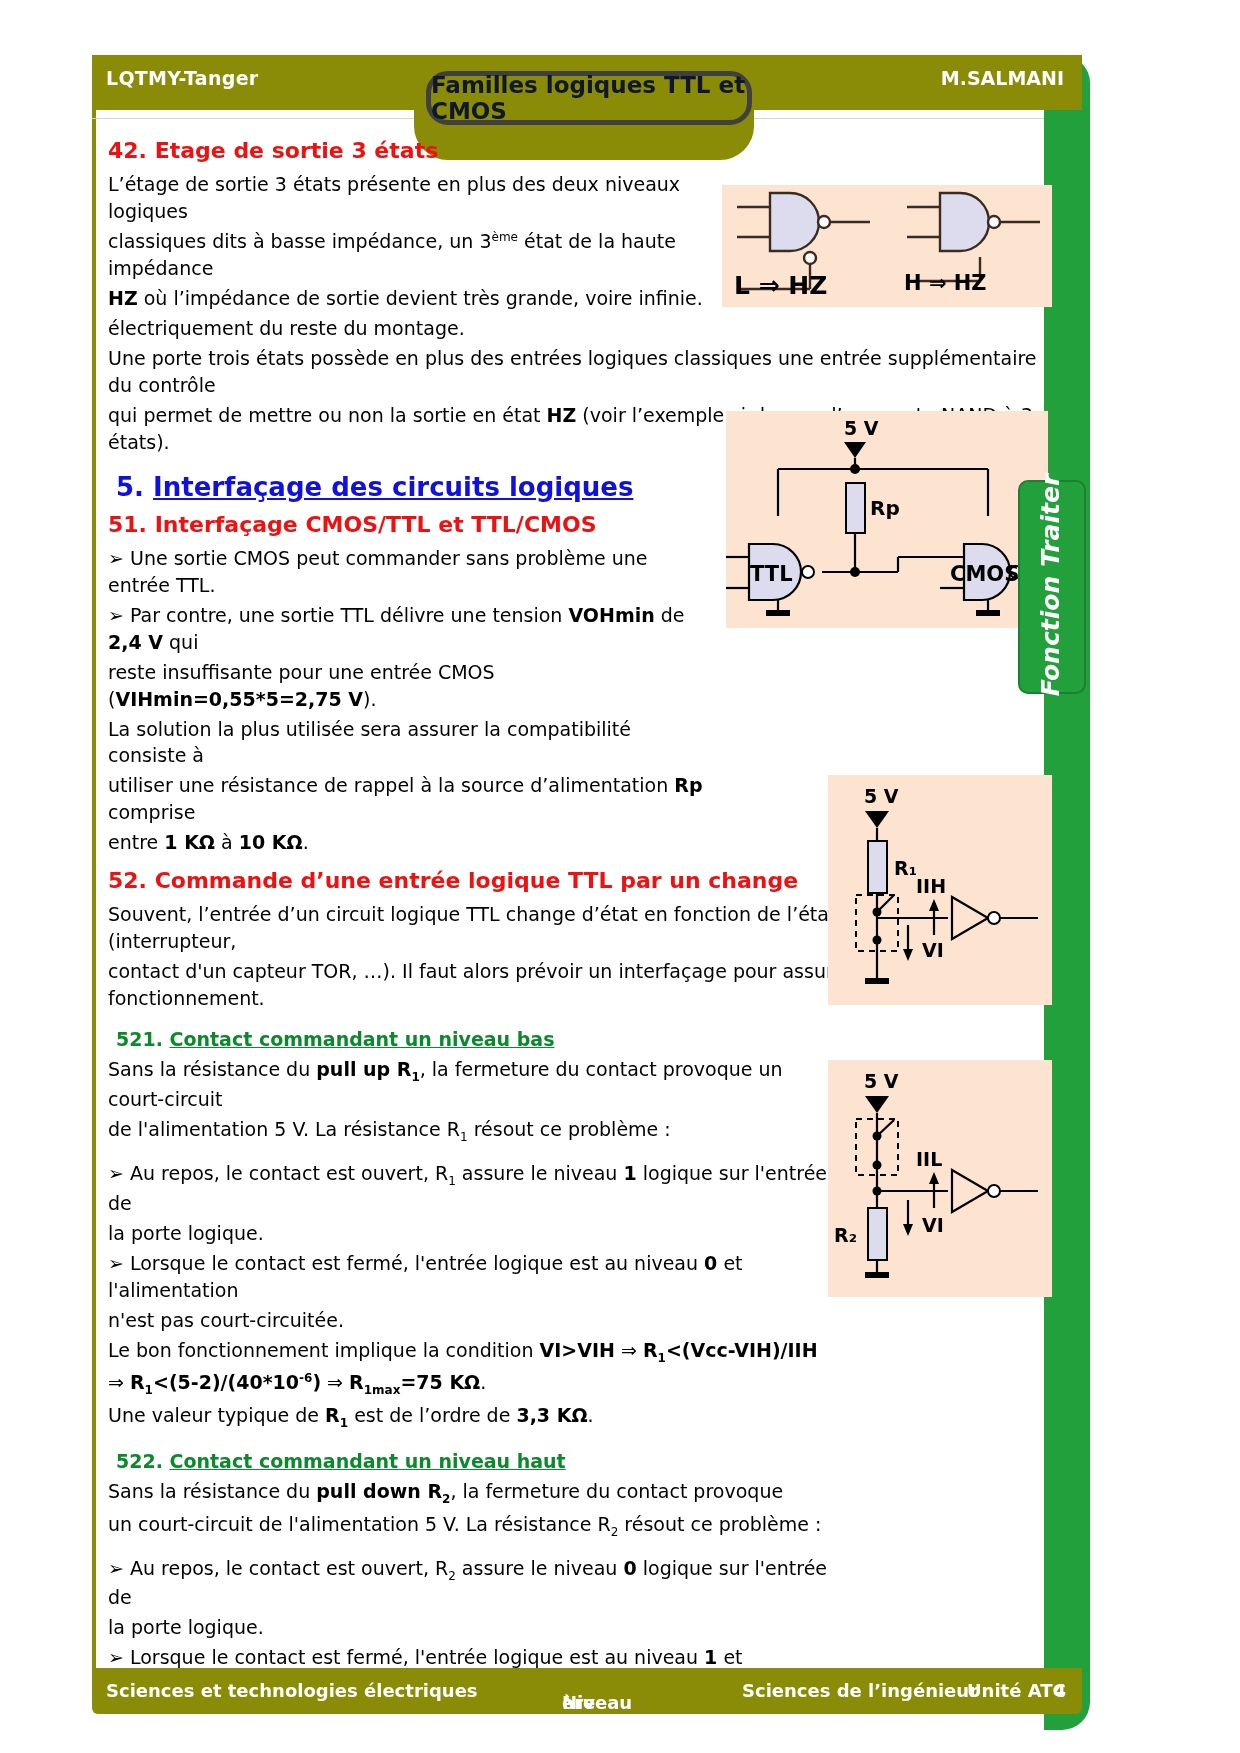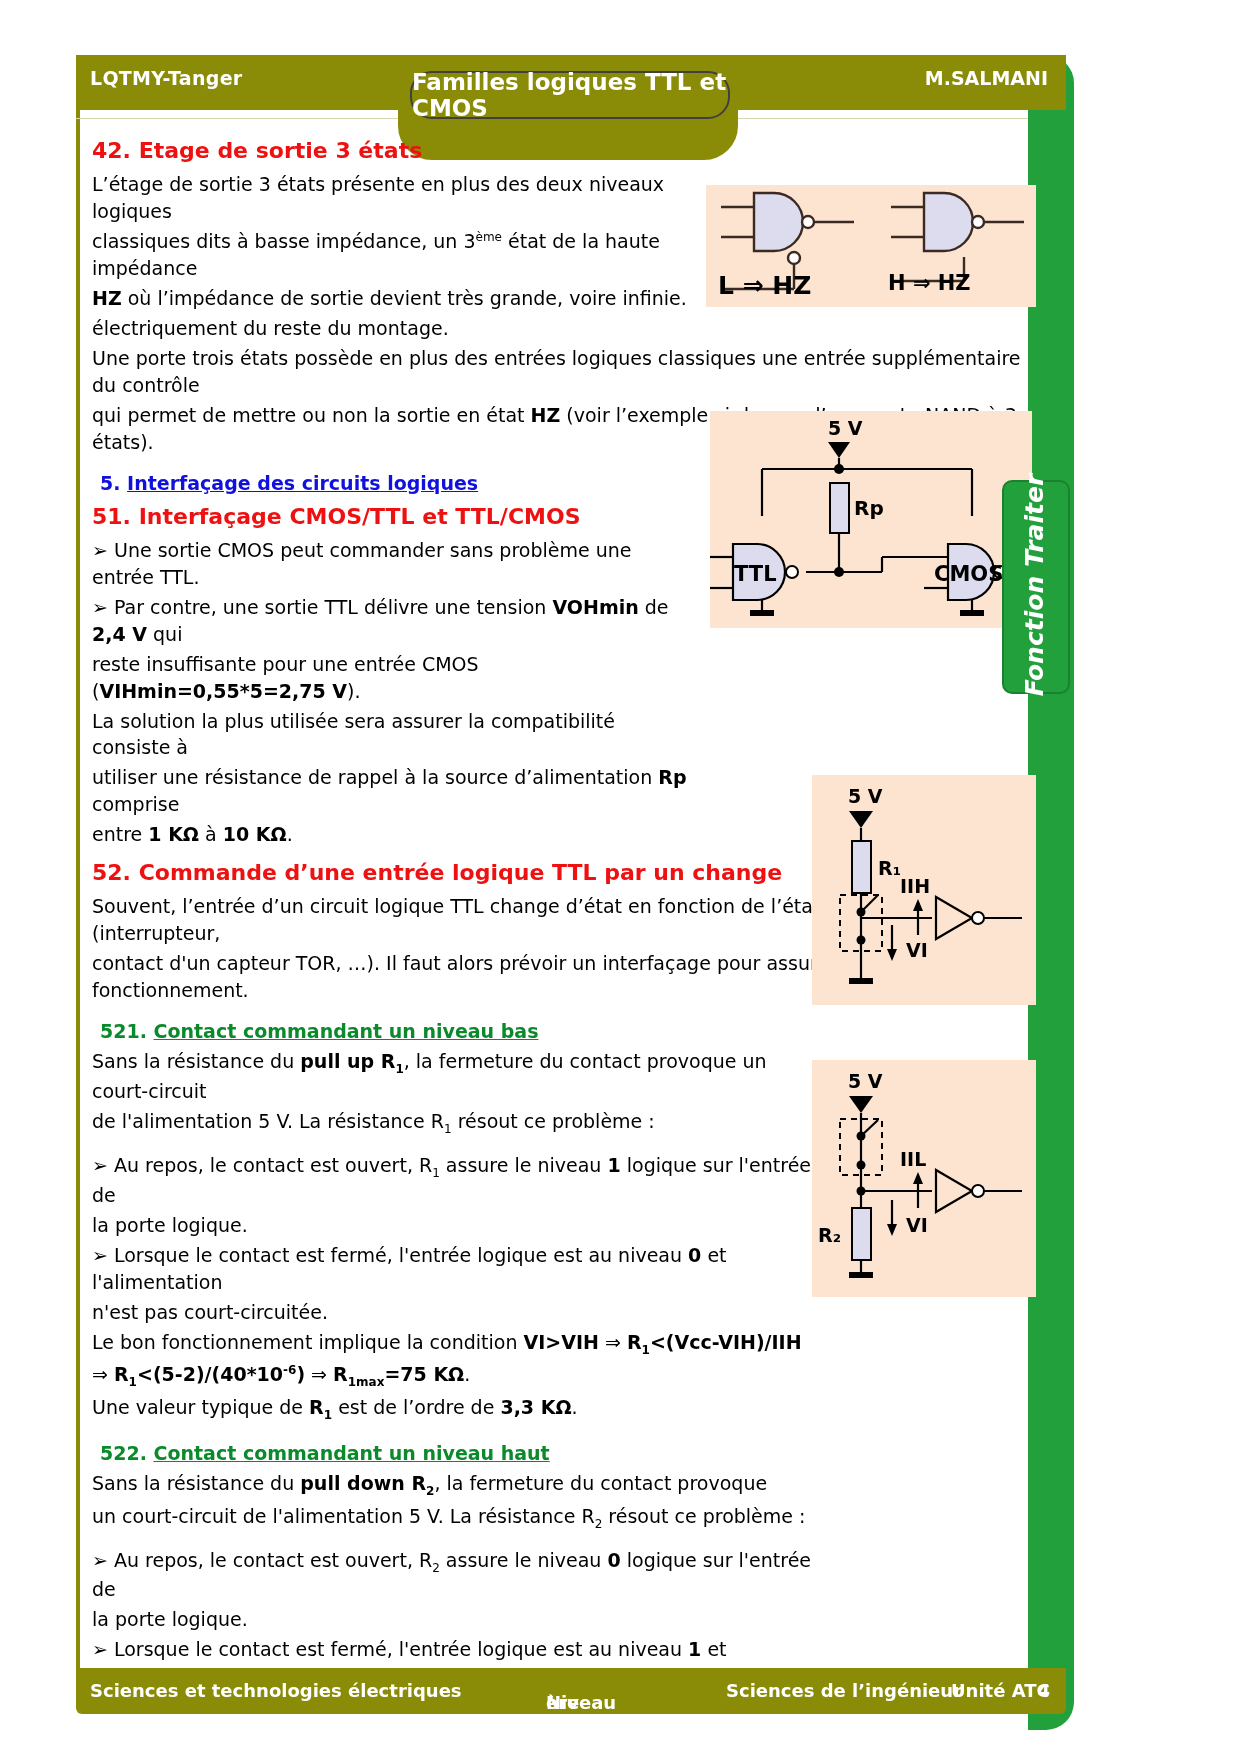--- a/index.html
+++ b/index.html
@@ -5,21 +5,21 @@
   html,body{margin:0;padding:0;}
   body{
     width:1240px;height:1753px;position:relative;
     background:#ffffff;
     font-family:"DejaVu Sans","Liberation Sans",sans-serif;
     overflow:hidden;
   }
 
   
   #page{
-    position:absolute;left:0;top:0;width:1140px;height:1753px;
+    position:absolute;left:16px;top:0;width:1140px;height:1753px;
     background:#ffffff;
   }
 
   
   .green-band{
     position:absolute;left:1016px;top:55px;width:58px;height:1675px;
     background:#22a03c;
     border-radius:0 28px 28px 0;
     z-index:1;
   }
@@ -50,25 +50,25 @@
   
   .hdr-bulge{
     position:absolute;left:398px;top:55px;width:340px;height:105px;
     background:#8a8b06;
     border-radius:0 0 34px 34px;
     z-index:4;
   }
   .hdr-title{
     position:absolute;left:410px;top:71px;width:316px;height:44px;
     background:#8a8b06;
-    border:2px solid #404040;
+    border:5px solid #404040;
     border-radius:22px;
     z-index:5;
     display:flex;align-items:center;justify-content:center;
-    color:#ffffff;font-size:23px;font-weight:bold;
+    color:#0f172a;font-size:23px;font-weight:bold;
     font-family:"DejaVu Sans","Liberation Sans",sans-serif;
   }
 
   
   .left-rule{
     position:absolute;left:76px;top:110px;width:4px;height:1560px;
     background:#8a8b06;z-index:3;
   }
   .top-rule{
     position:absolute;left:76px;top:118px;width:952px;height:1px;
@@ -114,21 +114,21 @@
     position:absolute;left:92px;top:128px;width:945px;
     z-index:5;
     color:#000000;
   }
   .h-red{
     color:#ee1111;font-size:22px;font-weight:bold;margin:10px 0 8px 0;
     font-family:"DejaVu Sans","Liberation Sans",sans-serif;
   }
   .h-red .u{}
   .h-blue{
-    color:#1111dd;font-size:19px;font-weight:bold;margin:16px 0 8px 8px;
+    color:#1111dd;font-size:26px;font-weight:bold;margin:16px 0 8px 8px;
   }
   .h-blue .u{text-decoration:underline;}
   .h-green{
     color:#0a8a2a;font-size:19px;font-weight:bold;margin:14px 0 6px 8px;
   }
   .h-green .u{text-decoration:underline;color:#0a8a2a;}
 
   p.t{
     font-size:19px;line-height:1.42;margin:3px 0;
     font-family:"DejaVu Sans","Liberation Sans",sans-serif;

